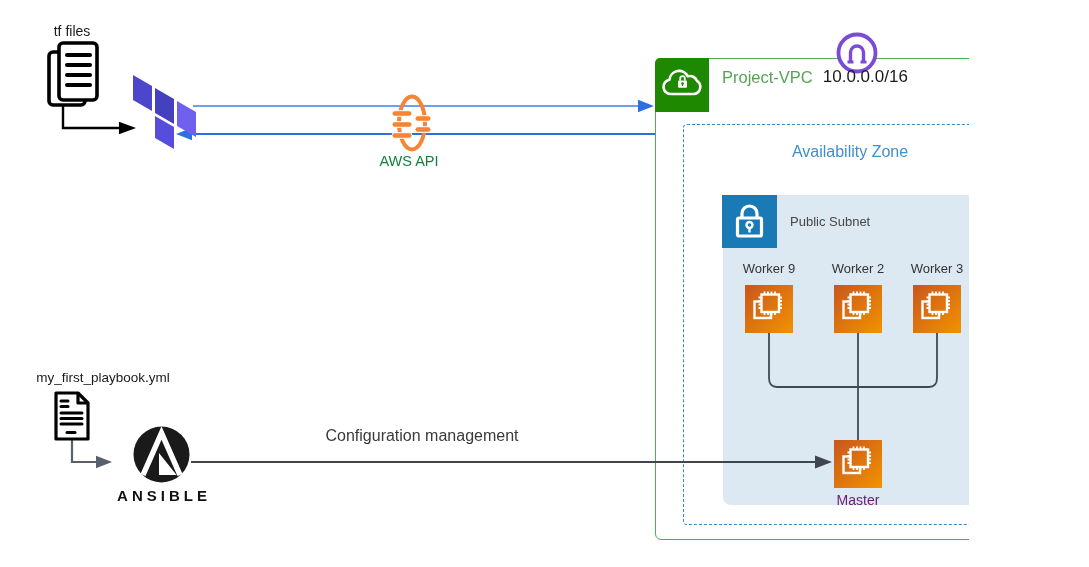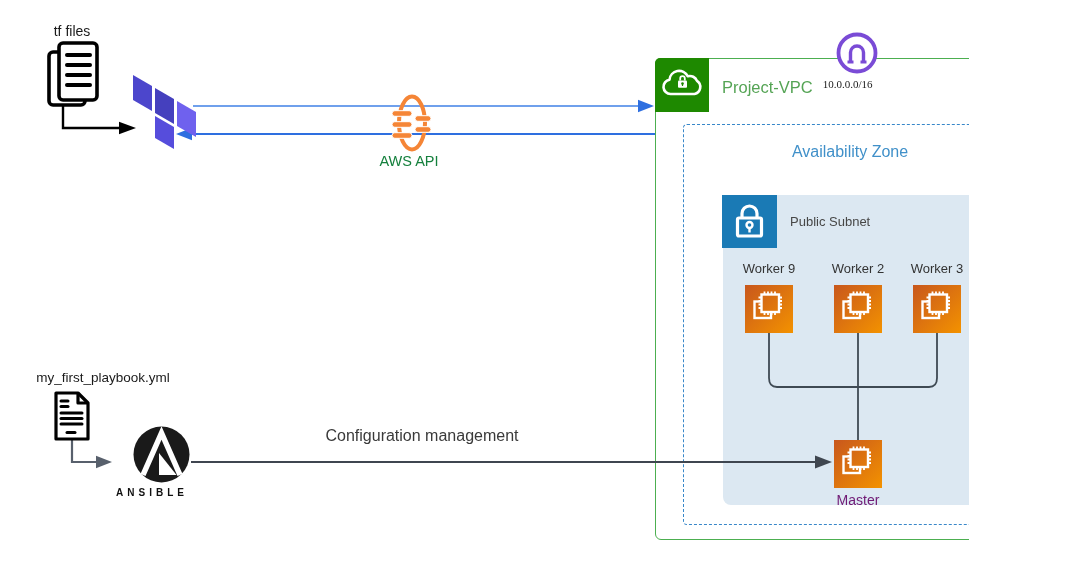--- a/index.html
+++ b/index.html
@@ -14,28 +14,28 @@
   #subnet-box{left:723px;top:195px;width:254px;height:310px;background:#DCE8F2;border-radius:8px;}
   #connector-layer{position:absolute;left:0;top:0;pointer-events:none;}
   .icon-sq{position:absolute;display:flex;align-items:center;justify-content:center;}
   #vpc-icon{left:655px;top:58px;width:54px;height:54px;background:#1E8900;border-top-left-radius:5px;}
   #subnet-icon{left:722px;top:195px;width:55px;height:53px;background:#1A7AB5;}
   .ec2{width:48px;height:48px;}
   .lbl-sm{font-size:13px;color:#333;}
   #lbl-tf-files{left:72px;top:23px;font-size:14px;color:#1a1a1a;}
   #lbl-infra{left:408px;top:65px;font-size:16px;color:#3a3a3a;}
   #lbl-awsapi{left:409px;top:153px;font-size:14.5px;color:#15803d;}
-  #vpc-title{left:722px;top:78px;display:flex;gap:10px;align-items:flex-start;}
+  #vpc-title{left:722px;top:67px;display:flex;gap:10px;align-items:flex-end;}
   #vpc-name{font-size:16.5px;color:#55A455;}
-  #vpc-cidr{font-size:11px;color:#1a1a1a;font-family:Liberation Serif, serif;}
+  #vpc-cidr{font-size:17px;color:#1a1a1a;}
   #lbl-az{left:850px;top:143px;font-size:16px;color:#4090C9;}
   #lbl-subnet{left:790px;top:214px;font-size:13px;color:#474747;}
   #lbl-master{left:858px;top:492px;font-size:14px;color:#701a75;}
   #lbl-playbook{left:103px;top:370px;font-size:13.5px;color:#1a1a1a;}
-  #lbl-ansible{left:152px;top:487px;font-size:10px;font-weight:bold;letter-spacing:4px;color:#111;}
+  #lbl-ansible{left:164px;top:487px;font-size:15px;font-weight:bold;letter-spacing:4px;color:#111;}
   #lbl-config{left:422px;top:427px;font-size:16px;color:#3a3a3a;}
 </style>
 </head>
 <body>
 
 <div id="stage">
 
   <svg width="0" height="0" style="position:absolute" aria-hidden="true">
     <defs>
       <linearGradient id="ecg" x1="0" y1="0" x2="48" y2="48" gradientUnits="userSpaceOnUse">

